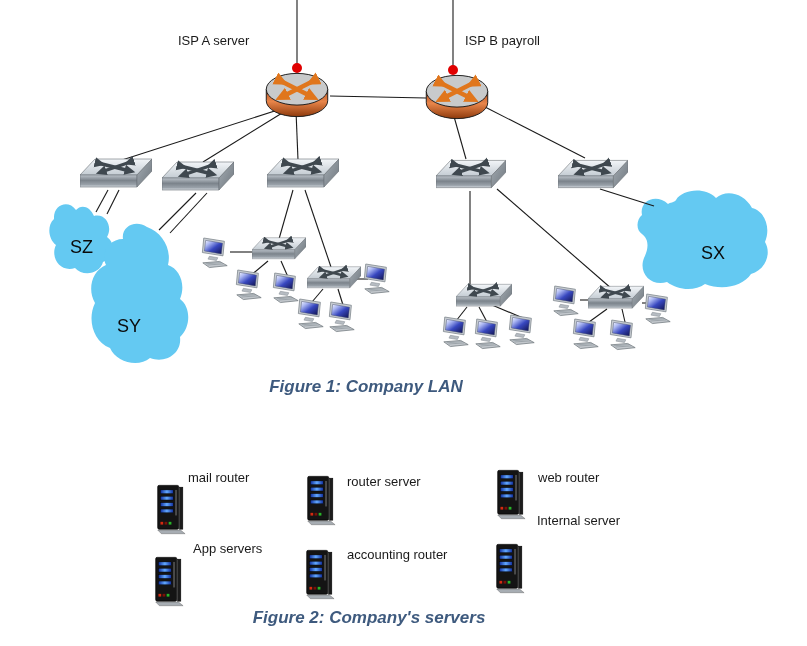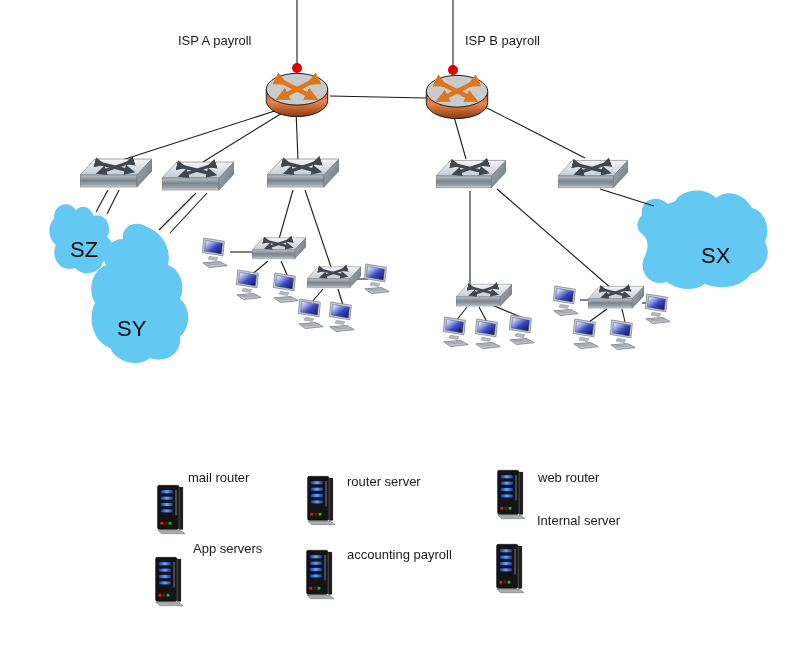--- a/index.html
+++ b/index.html
@@ -1,21 +1,21 @@
 <!DOCTYPE html>
 <html><head>
 <meta charset="utf-8">
 <style>
   html,body{margin:0;padding:0;background:#ffffff;}
   #stage{
     position:relative;width:807px;height:646px;background:#ffffff;overflow:hidden;
     font-family:"Liberation Sans", sans-serif;color:#1a1a1a;
   }
   .lbl{position:absolute;font-size:13px;line-height:15px;color:#1a1a1a;white-space:nowrap;z-index:5;}
-  .cloud-lbl{position:absolute;font-size:22px;color:#0a0a0a;z-index:4;white-space:nowrap;}
+  .cloud-lbl{position:absolute;font-size:18px;color:#0a0a0a;z-index:4;white-space:nowrap;}
   .caption{
     position:absolute;font-size:17px;font-style:italic;font-weight:bold;
     color:#3e5a7e;text-align:center;z-index:5;white-space:nowrap;
   }
   svg.icon{position:absolute;z-index:3;overflow:visible;}
   svg.cloud{position:absolute;z-index:1;overflow:visible;}
   #wires{position:absolute;left:0;top:0;z-index:2;}
   #wires line{stroke:#1a1a1a;stroke-width:1.1;}
 </style>
 </head>
@@ -216,25 +216,26 @@
   <svg class="icon" style="left:643px;top:292px" width="30" height="34">
       <use href="#sym-pc"></use>
     </svg>
   <svg class="icon" style="left:571px;top:317px" width="30" height="34">
       <use href="#sym-pc"></use>
     </svg>
   <svg class="icon" style="left:608px;top:318px" width="30" height="34">
       <use href="#sym-pc"></use>
     </svg>
 
-  <div class="lbl" style="left:178px;top:33px">ISP A payroll</div>
+  <div class="lbl" style="left:178px;top:33px">ISP A server</div>
   <div class="lbl" style="left:465px;top:33px">ISP B payroll</div>
   <div class="cloud-lbl" style="left:70px;top:237px">SZ</div>
   <div class="cloud-lbl" style="left:117px;top:316px">SY</div>
   <div class="cloud-lbl" style="left:701px;top:243px">SX</div>
+  <div class="caption" style="left:200px;top:377px;width:332px">Figure 1: Company LAN</div>
 
   <svg class="icon" style="left:155px;top:484px" width="31" height="52">
       <use href="#sym-server"></use>
     </svg>
   <svg class="icon" style="left:305px;top:475px" width="31" height="52">
       <use href="#sym-server"></use>
     </svg>
   <svg class="icon" style="left:495px;top:469px" width="31" height="52">
       <use href="#sym-server"></use>
     </svg>
@@ -245,17 +246,18 @@
       <use href="#sym-server"></use>
     </svg>
   <svg class="icon" style="left:494px;top:543px" width="31" height="52">
       <use href="#sym-server"></use>
     </svg>
 
   <div class="lbl" style="left:188px;top:470px">mail router</div>
   <div class="lbl" style="left:347px;top:474px">router server</div>
   <div class="lbl" style="left:538px;top:470px">web router</div>
   <div class="lbl" style="left:193px;top:541px">App servers</div>
-  <div class="lbl" style="left:347px;top:547px">accounting payroll</div>
+  <div class="lbl" style="left:347px;top:547px">accounting router</div>
   <div class="lbl" style="left:537px;top:513px">Internal server</div>
 
+  <div class="caption" style="left:203px;top:608px;width:332px">Figure 2: Company's servers</div>
 
 </div>
 
 </body></html>

